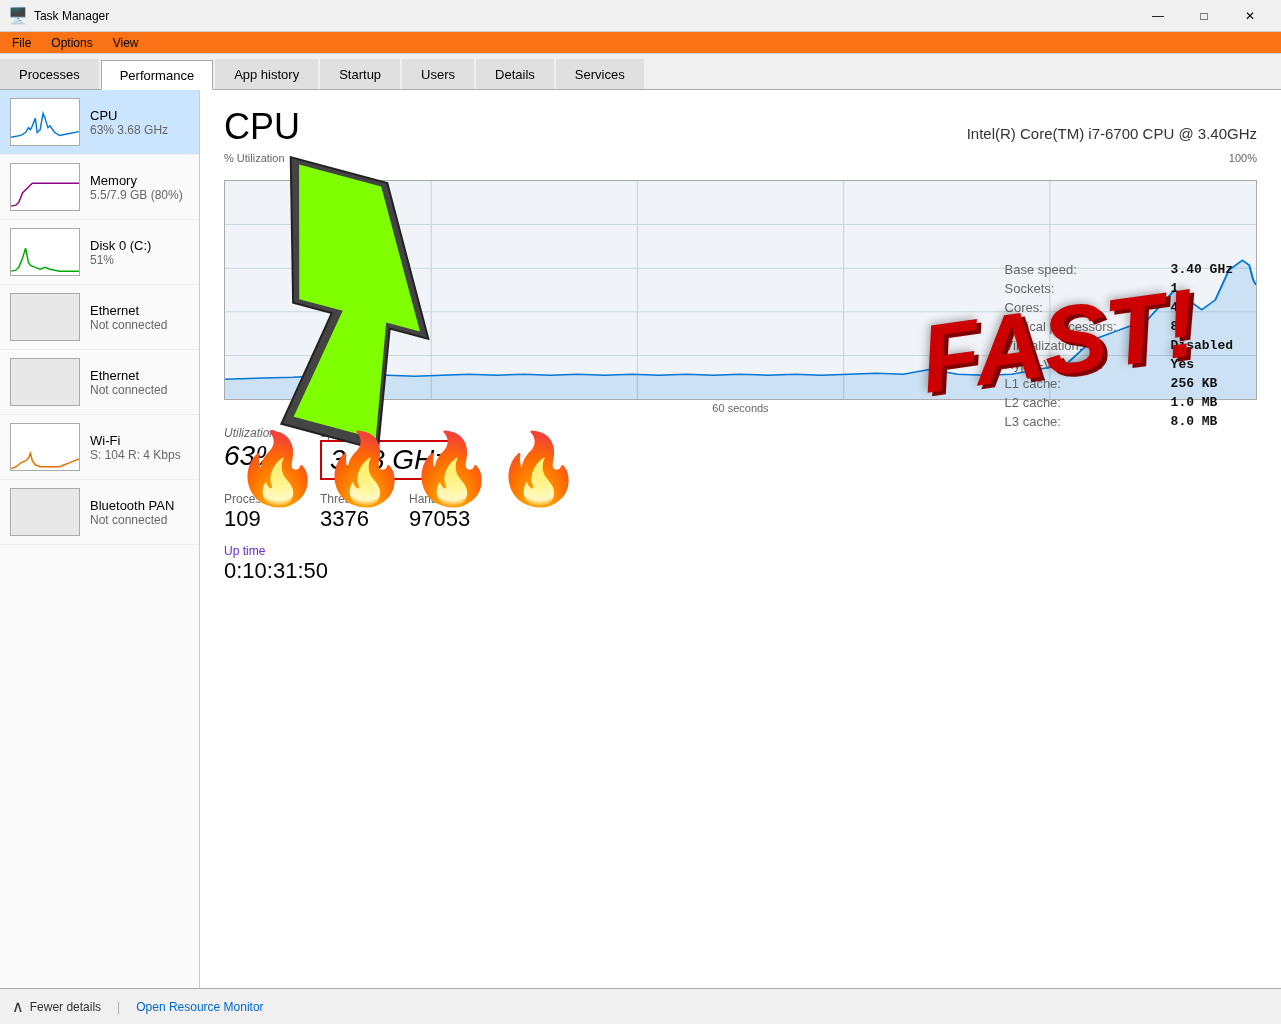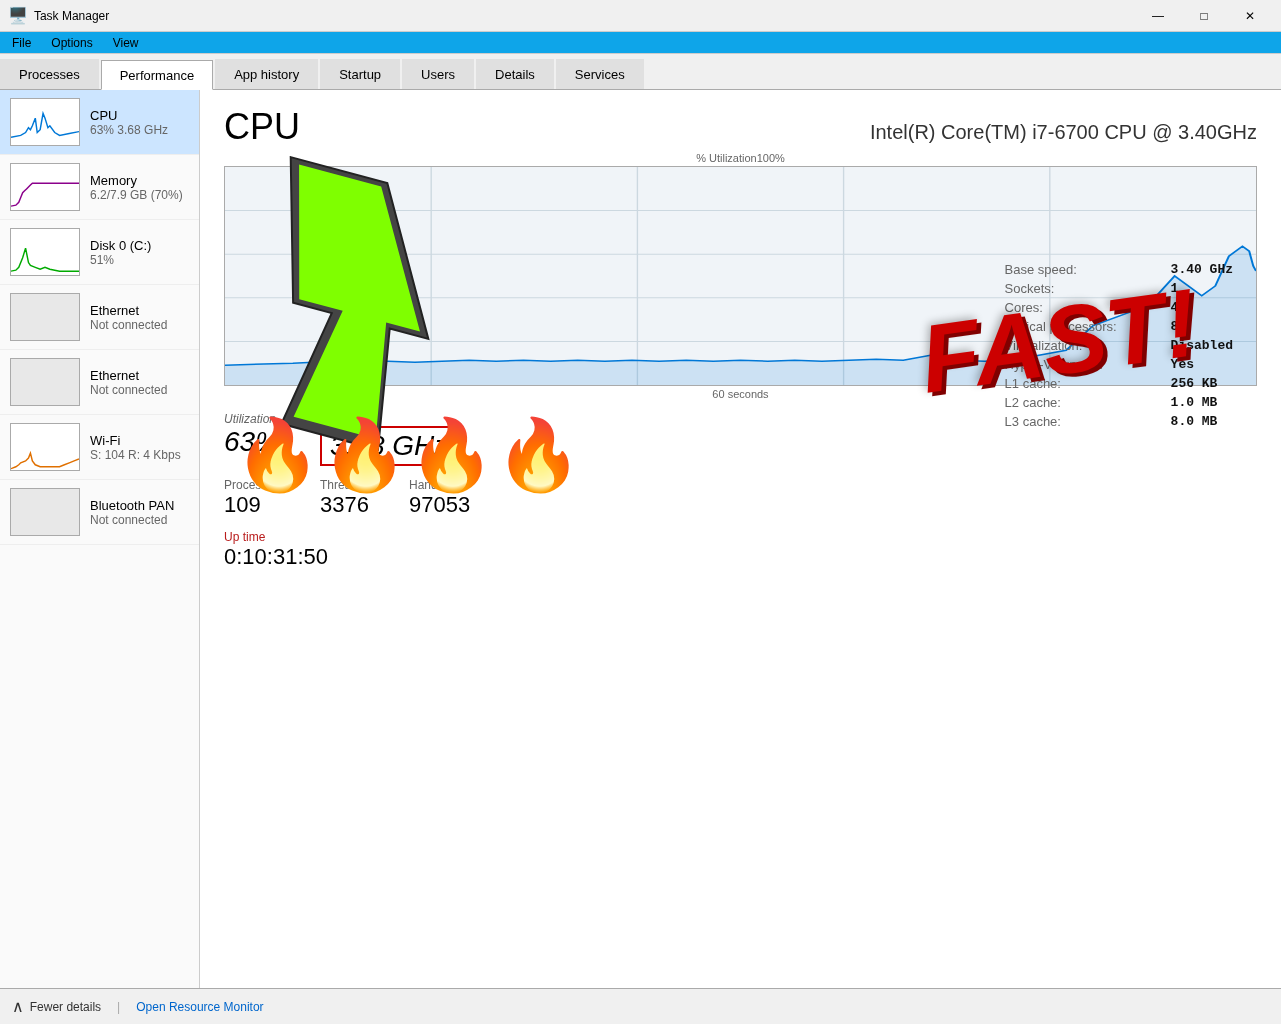--- a/index.html
+++ b/index.html
@@ -45,21 +45,21 @@
       display: flex;
       align-items: center;
       justify-content: center;
     }
 
     
     .menubar {
       display: flex;
       height: 22px;
       padding: 0 4px;
-      background: #0ea5e9;
+      background: #f97316;
       border-bottom: 1px solid #ccc;
       align-items: center;
       gap: 4px;
     }
     .menubar-item {
       padding: 2px 8px;
       font-size: 12px;
       cursor: pointer;
     }
 
@@ -155,35 +155,35 @@
       display: flex;
       justify-content: space-between;
       align-items: baseline;
       margin-bottom: 4px;
     }
     .cpu-title {
       font-size: 36px;
       font-weight: 300;
     }
     .cpu-model {
-      font-size: 20px;
+      font-size: 15px;
       color: #333;
     }
 
     
     .chart-container {
       position: relative;
       margin-bottom: 12px;
     }
     .chart-labels-top {
       display: flex;
-      justify-content: center;
+      justify-content: space-between;
       font-size: 11px;
       color: #666;
-      margin-bottom: 2px;
+      margin-bottom: 16px;
     }
     .chart-box {
       border: 1px solid #aaa;
       background: #f0f4f8;
       height: 220px;
       position: relative;
       overflow: hidden;
     }
     .chart-box svg {
       width: 100%;
@@ -293,21 +293,21 @@
       font-family: Impact, Arial Black, sans-serif;
     }
 
     .content-wrapper {
       position: relative;
     }
 
     
     .uptime-label {
       font-size: 12px;
-      color: #b91c1c;
+      color: #6d28d9;
     }
     .uptime-value {
       font-size: 22px;
       font-weight: 400;
     }
 
     
     .sidebar::-webkit-scrollbar { width: 8px; }
     .sidebar::-webkit-scrollbar-track { background: #f0f0f0; }
     .sidebar::-webkit-scrollbar-thumb { background: #ccc; }
@@ -376,21 +376,21 @@
 
     <div class="sidebar-item">
       <div class="sidebar-thumb mem-thumb">
         <svg viewBox="0 0 70 48" preserveAspectRatio="none">
           <rect width="70" height="48" fill="#fff"></rect>
           <polyline points="0,44 5,43 8,40 10,35 12,30 14,28 16,26 18,24 20,22 22,20 24,20 26,20 28,20 30,20 32,20 70,20" fill="none" stroke="#8B008B" stroke-width="1.5"></polyline>
         </svg>
       </div>
       <div class="sidebar-info">
         <div class="sidebar-title">Memory</div>
-        <div class="sidebar-sub">6.2/7.9 GB (70%)</div>
+        <div class="sidebar-sub">5.5/7.9 GB (80%)</div>
       </div>
     </div>
 
     <div class="sidebar-item">
       <div class="sidebar-thumb disk-thumb">
         <svg viewBox="0 0 70 48" preserveAspectRatio="none">
           <rect width="70" height="48" fill="#fff"></rect>
           <polyline points="0,44 5,43 8,40 12,30 15,20 18,35 20,38 25,40 30,42 35,40 40,42 50,44 70,44" fill="none" stroke="#00aa00" stroke-width="1.5"></polyline>
         </svg>
       </div>

